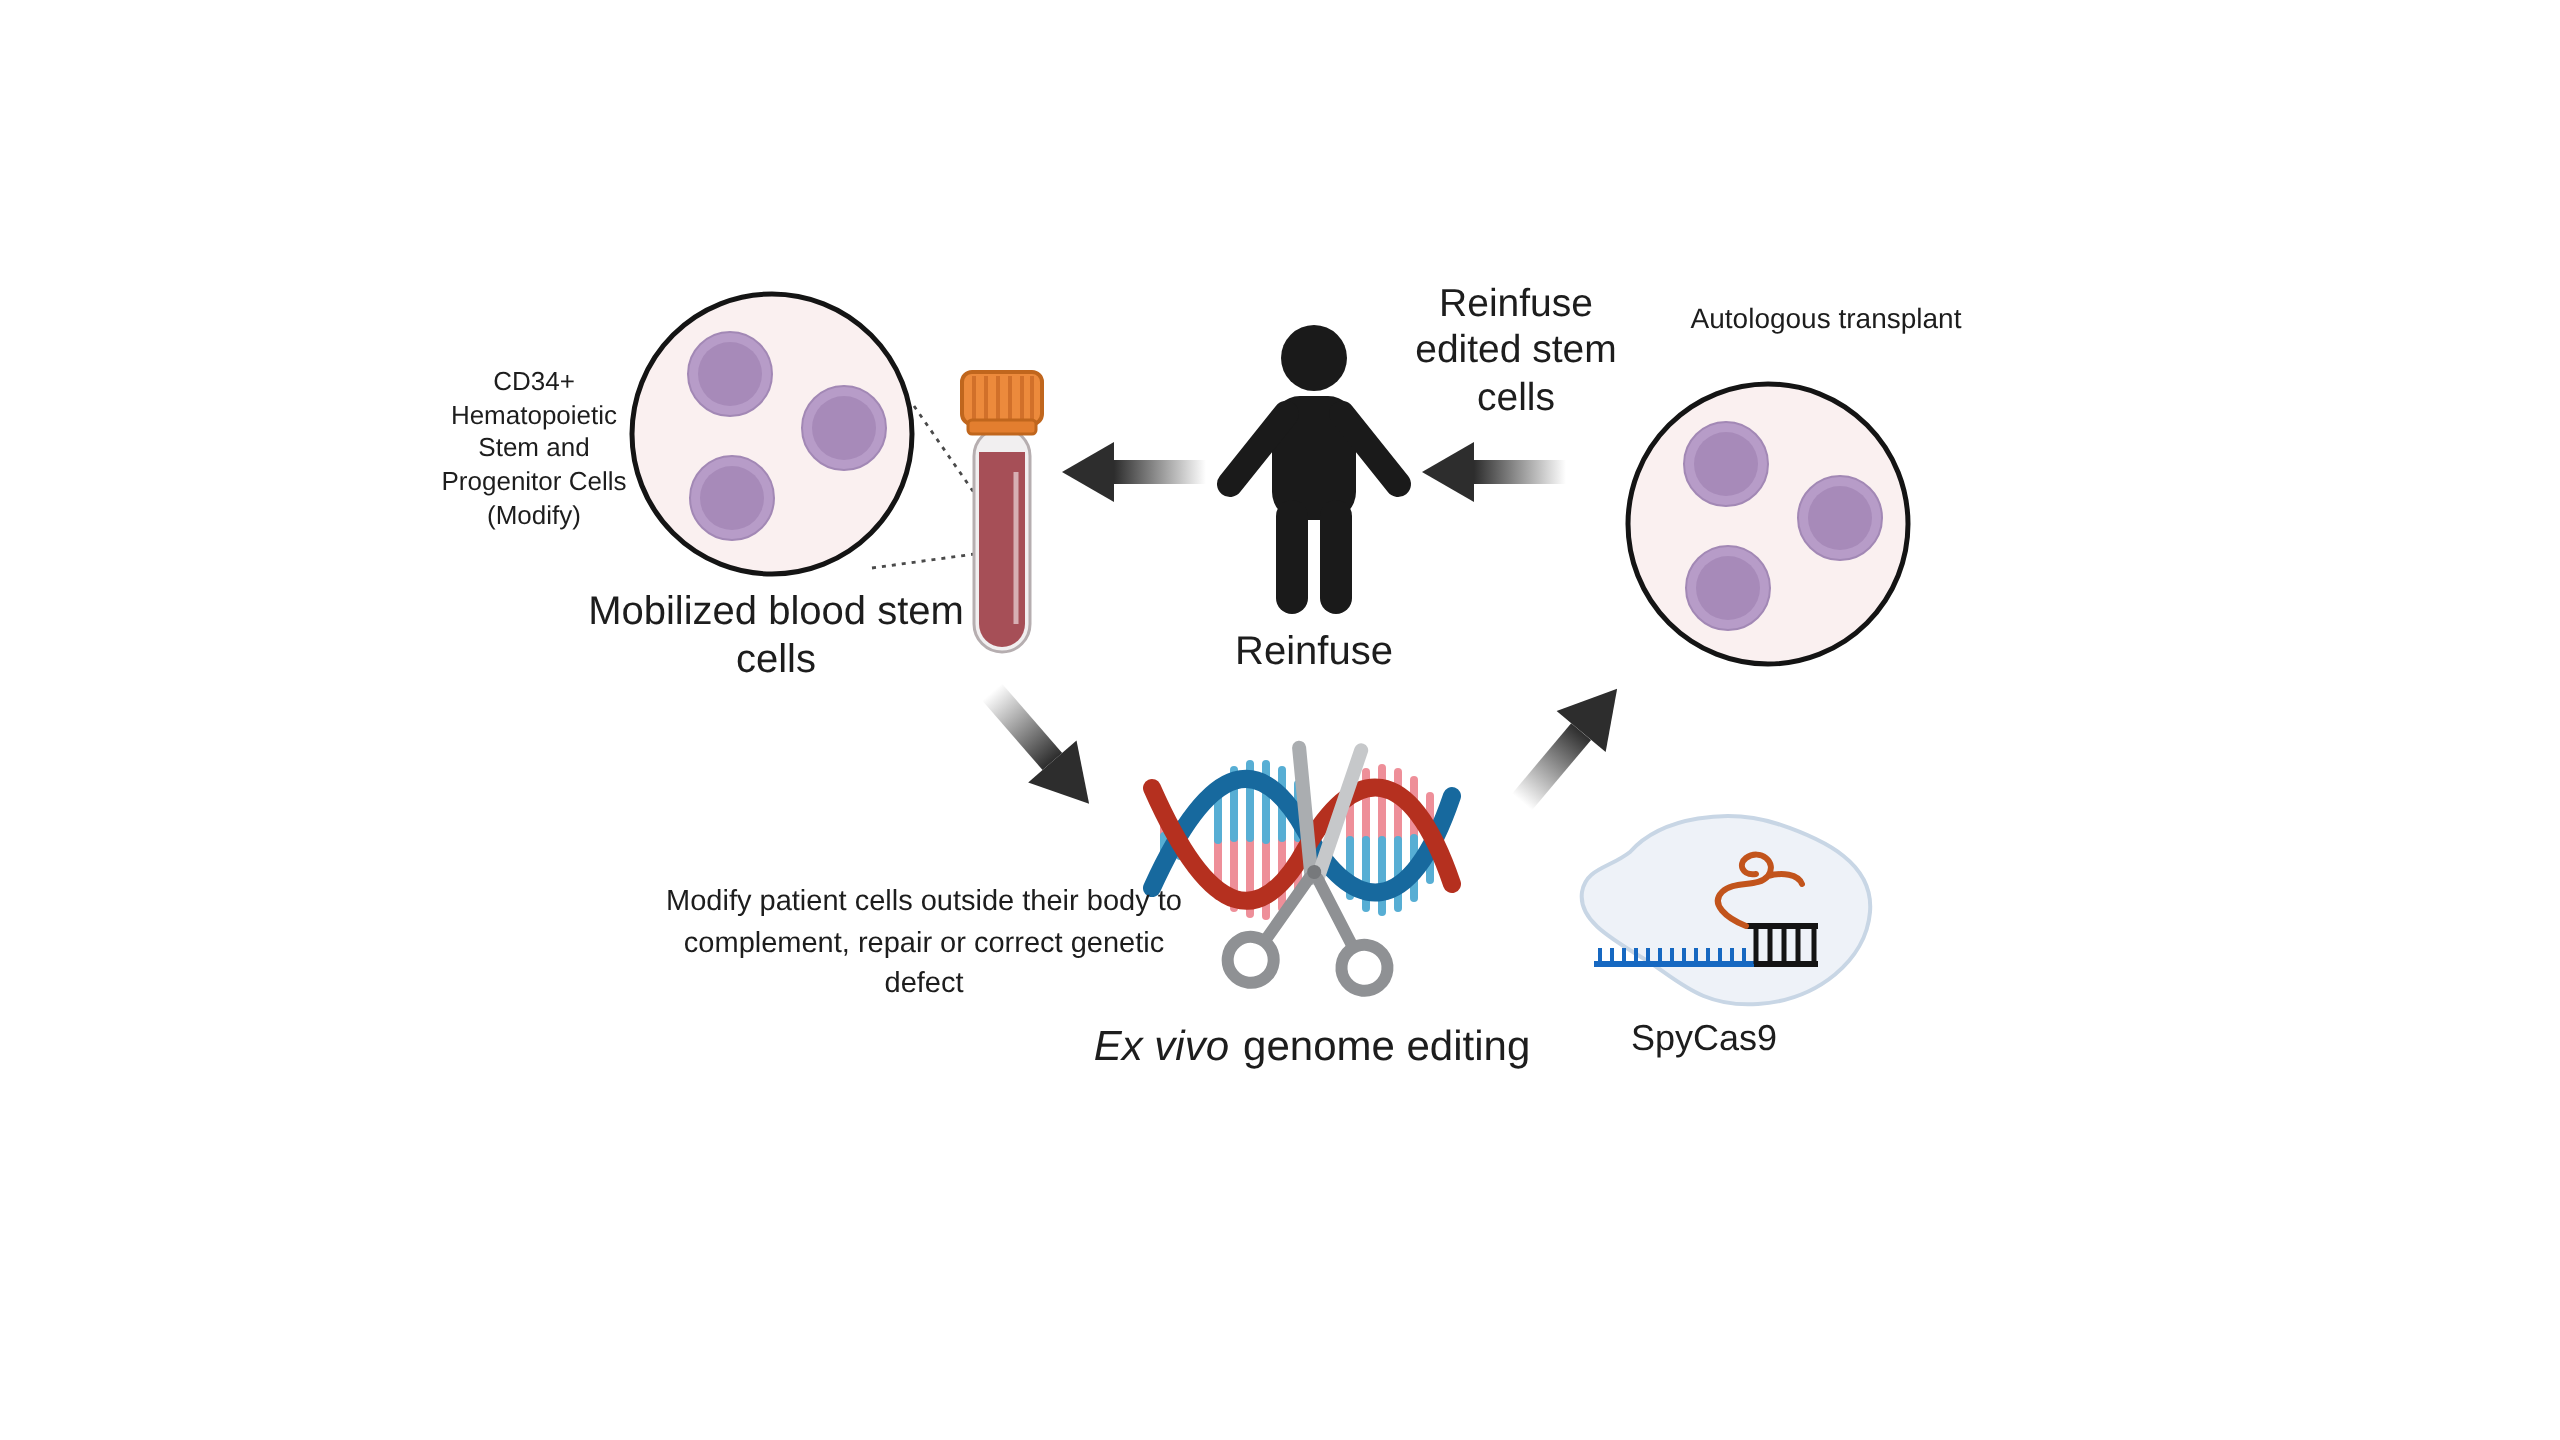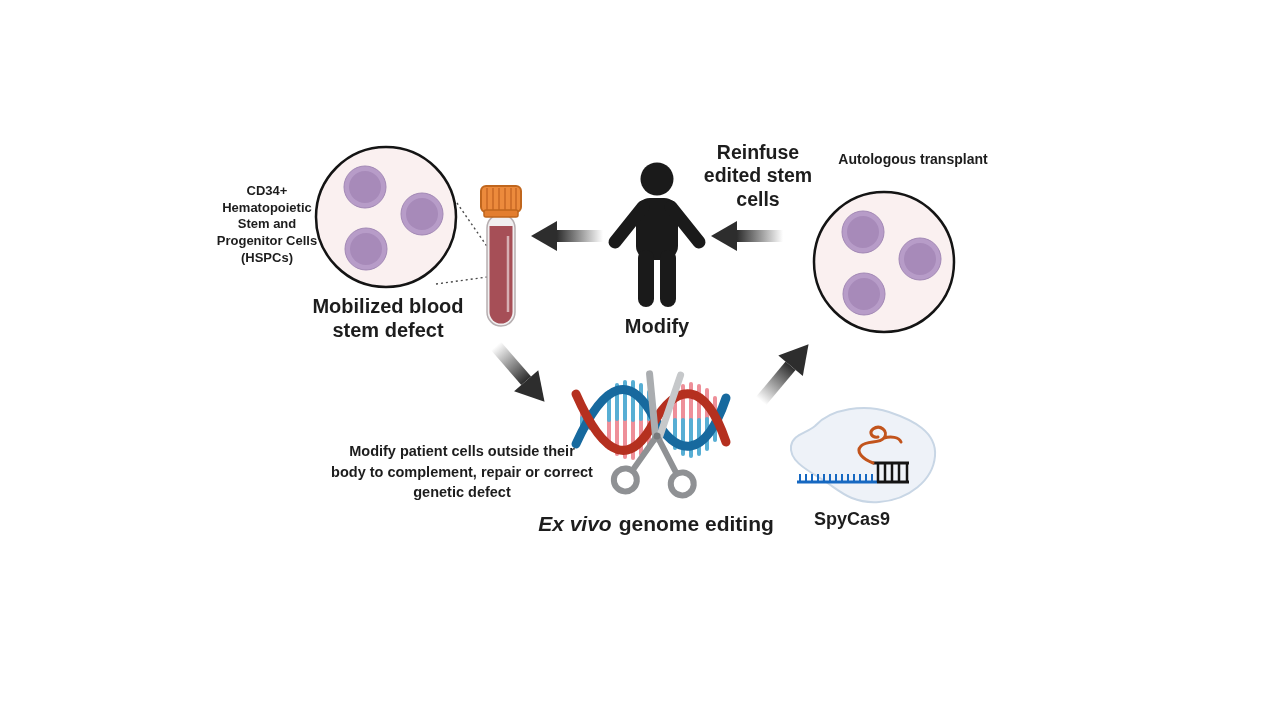--- a/index.html
+++ b/index.html
@@ -1,20 +1,20 @@
 <!DOCTYPE html>
 <html><head>
 <meta charset="utf-8">
 <style>
   html,body{margin:0;padding:0;background:#fff;}
   .stage{
     position:relative;width:1280px;height:720px;background:#fff;overflow:hidden;
     font-family:"Liberation Sans","DejaVu Sans",sans-serif;color:#1d1d1d;
   }
-  .lbl{position:absolute;font-weight:700;text-align:center;color:#1d1d1d;}
+  .lbl{position:absolute;font-weight:400;text-align:center;color:#1d1d1d;}
   .lbl-hspc{left:210px;top:183px;width:114px;font-size:13px;line-height:1.28;}
   .lbl-mobilized{left:288px;top:294px;width:200px;font-size:20px;line-height:1.22;}
   .lbl-patient{left:607px;top:315px;width:100px;font-size:20px;}
   .lbl-reinfuse{left:698px;top:141px;width:120px;font-size:19.5px;line-height:1.2;}
   .lbl-autologous{left:828px;top:151px;width:170px;font-size:14px;}
   .lbl-modify{left:330px;top:441px;width:264px;font-size:14.5px;line-height:1.42;}
   .lbl-exvivo{left:531px;top:512px;width:250px;font-size:21px;}
   .lbl-spycas9{left:792px;top:509px;width:120px;font-size:18px;}
   .exvivo-italic{font-style:italic;}
   .exvivo-rest{margin-left:7px;}
@@ -195,23 +195,23 @@
           <line x1="111" y1="59" x2="111" y2="78"></line>
             <line x1="118" y1="59" x2="118" y2="78"></line>
           <line x1="126" y1="59" x2="126" y2="78"></line>
         </g>
       </g>
 
       <path d="M92,59 C82,55 74,48 80,42 C86,36 98,40 103,34 C108,27 99,20 92,25 C88,28 90,34 97,33 M103,34 C110,32 118,33 120,38" fill="none" stroke="#c2541c" stroke-width="3" stroke-linecap="round"></path>
     </g>
   </svg>
 
-  <div class="lbl lbl-hspc">CD34+ Hematopoietic Stem and Progenitor Cells (HSPCs)</div>
-  <div class="lbl lbl-mobilized">Mobilized blood stem defect</div>
-  <div class="lbl lbl-patient">Modify</div>
+  <div class="lbl lbl-hspc">CD34+ Hematopoietic Stem and Progenitor Cells (Modify)</div>
+  <div class="lbl lbl-mobilized">Mobilized blood stem cells</div>
+  <div class="lbl lbl-patient">Reinfuse</div>
   <div class="lbl lbl-reinfuse">Reinfuse edited stem cells</div>
   <div class="lbl lbl-autologous">Autologous transplant</div>
   <div class="lbl lbl-modify">Modify patient cells outside their body to complement, repair or correct genetic defect</div>
   <div class="lbl lbl-exvivo">
     <span class="exvivo-italic">Ex vivo</span><span class="exvivo-rest">genome editing</span>
   </div>
   <div class="lbl lbl-spycas9">SpyCas9</div>
 
 </div>
 

